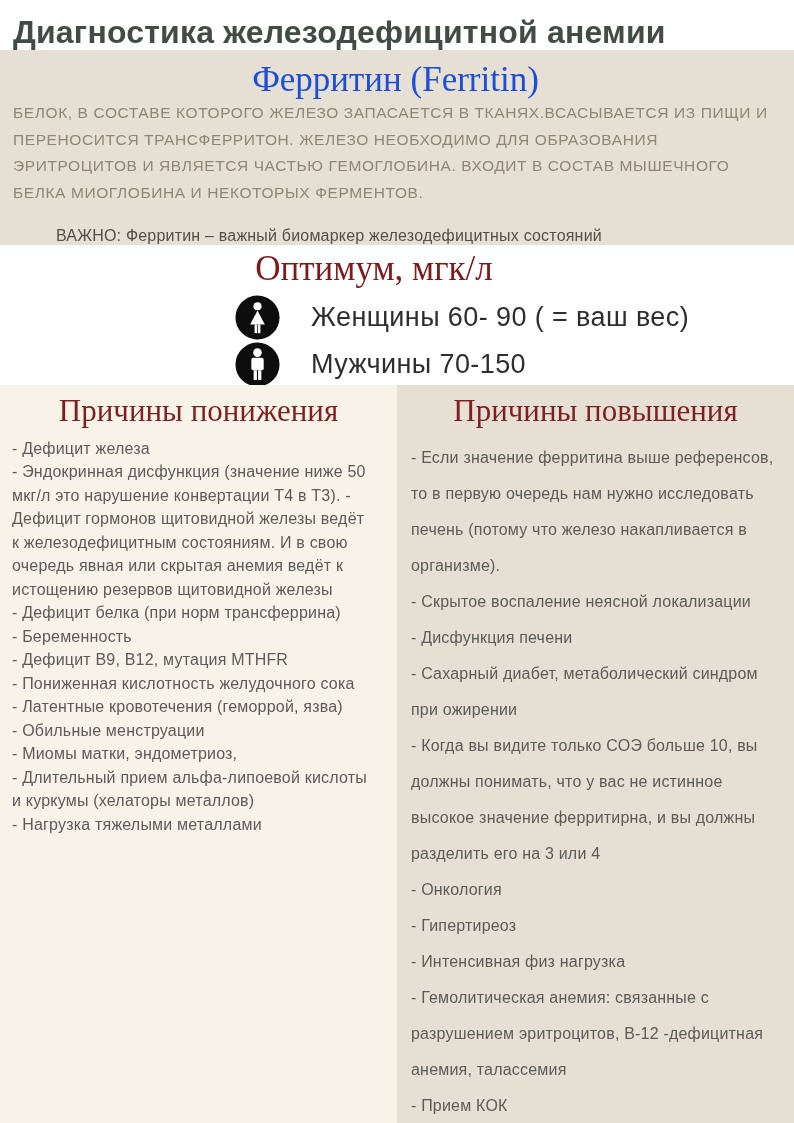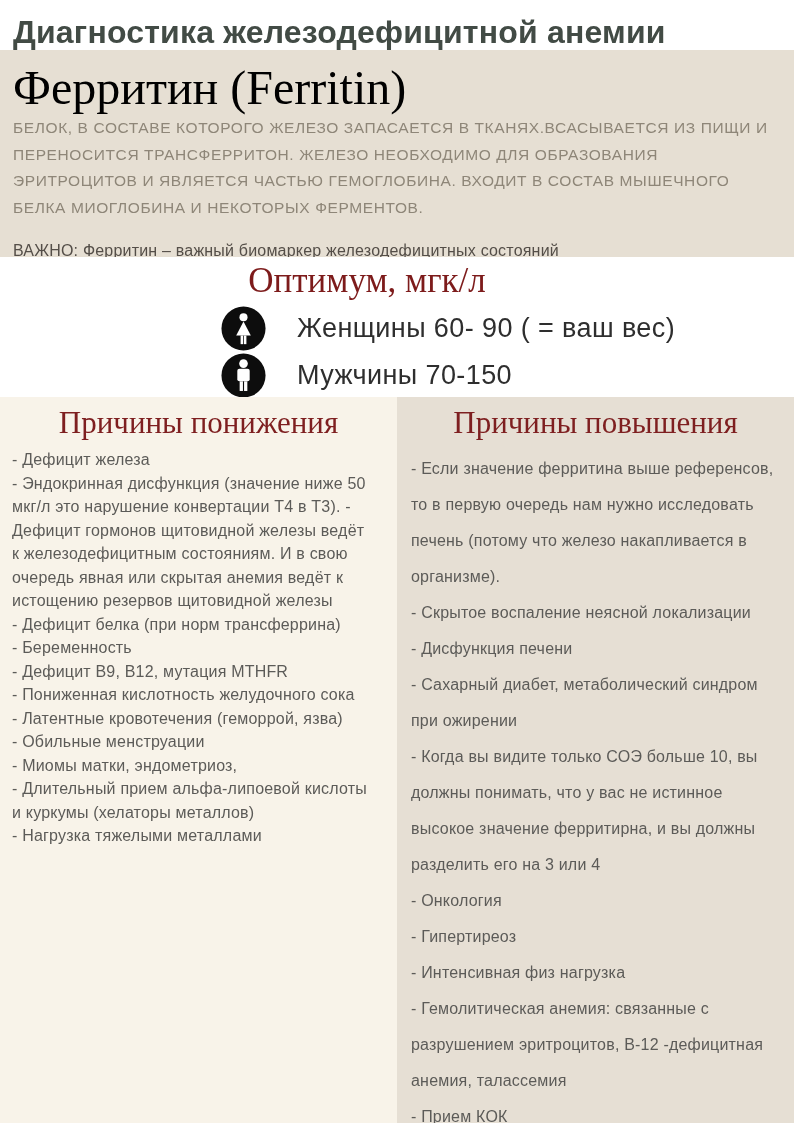--- a/index.html
+++ b/index.html
@@ -36,46 +36,49 @@
 
   
   .ferritin-section {
     height: 207px;
     box-sizing: border-box;
     background: #e6dfd3;
     padding: 6px 16px 0 13px;
   }
   .ferritin-heading {
     font-family: "Liberation Serif", serif;
-    font-size: 48px;
+    font-size: 35px;
     font-weight: 400;
-    color: #000000;
+    color: #1d4ed8;
     margin: 4px 0 0 0;
     line-height: 1.15;
+    text-align: center;
   }
   .ferritin-description {
     font-size: 15.5px;
     line-height: 26.5px;
     letter-spacing: 0.6px;
     color: #8e8678;
     max-width: 772px;
   }
   .ferritin-note {
     margin-top: 21px;
     font-size: 16px;
     letter-spacing: 0.2px;
     color: #544e48;
+    margin-left: 43px;
   }
 
   
   .optimum-section {
     height: 140px;
     box-sizing: border-box;
     background: #ffffff;
     padding-top: 4px;
+    margin-left: 14px;
   }
   .optimum-heading {
     font-family: "Liberation Serif", serif;
     font-size: 35px;
     font-weight: 400;
     color: #7d1b1b;
     text-align: center;
     margin: 0 0 0 0;
     transform: translateX(-30px);
     line-height: 1.15;

